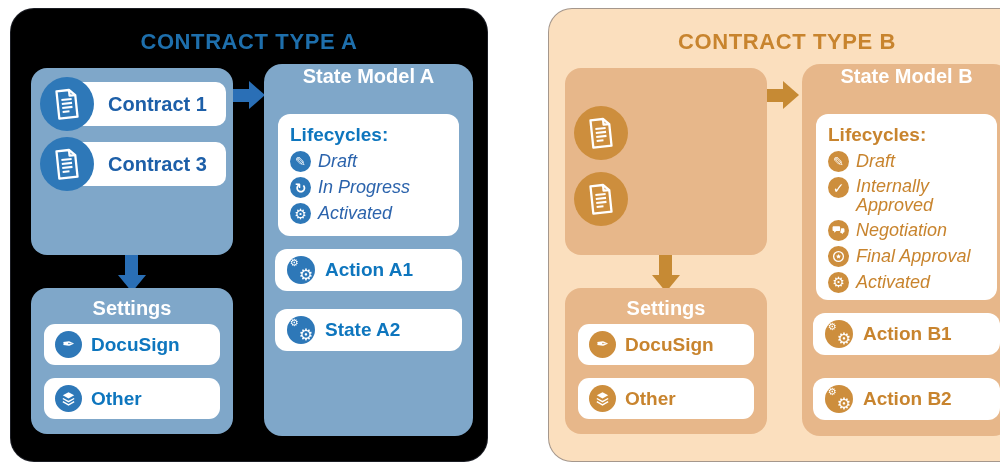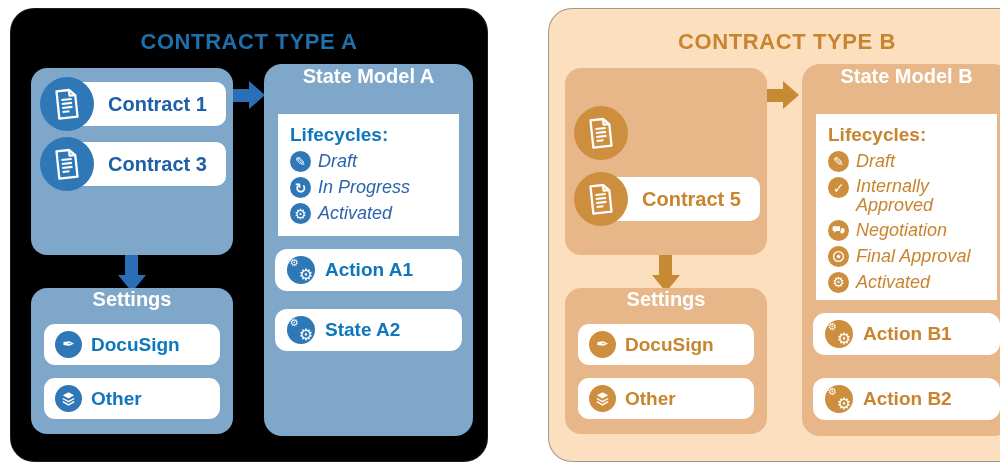--- a/index.html
+++ b/index.html
@@ -52,21 +52,21 @@
   .arrow-down .head{position:absolute;left:0;top:20px;width:0;height:0;
                     border-left:14px solid transparent;border-right:14px solid transparent;}
   .panel-a .arrow-down .shaft{background:#2A6FB6;}
   .panel-a .arrow-down .head{border-top:17px solid #2A6FB6;}
   .panel-b .arrow-down .shaft{background:#C68A34;}
   .panel-b .arrow-down .head{border-top:17px solid #C68A34;}
 
   .state-model{left:253px;top:55px;width:209px;height:372px;border-radius:18px;}
   .sm-title{padding-top:1px;text-align:center;color:#fff;font-size:20px;font-weight:bold;}
   .lifecycles{position:absolute;left:14px;top:50px;width:181px;background:#fff;
-              border-radius:0;padding:10px 6px 0 12px;box-sizing:border-box;}
+              border-radius:12px;padding:10px 6px 0 12px;box-sizing:border-box;}
   .panel-a .lifecycles{height:122px;}
   .panel-b .lifecycles{height:186px;}
   .lc-header{font-size:19px;font-weight:bold;}
   .panel-a .lc-header{color:#0E76BE;}
   .panel-b .lc-header{color:#C8842E;}
   .lc-item{display:flex;align-items:center;gap:7px;margin-top:5px;font-size:18px;
            font-style:italic;line-height:1.05;}
   .lc-item.two-line{align-items:flex-start;}
   .panel-a .lc-item{color:#2B63AC;}
   .panel-b .lc-item{color:#C8842E;}
@@ -87,21 +87,21 @@
   .panel-b .action-1{top:249px;} .panel-b .action-2{top:314px;}
   .gear-circle{width:28px;height:28px;border-radius:50%;position:relative;
                margin-right:10px;flex:0 0 auto;}
   .panel-a .gear-circle{background:#2E78B8;}
   .panel-b .gear-circle{background:#CD8E3D;}
   .gear-big{position:absolute;right:2px;bottom:1px;color:#fff;font-size:16px;}
   .gear-small{position:absolute;left:3px;top:2px;color:#fff;font-size:10px;}
 
   .settings{left:20px;top:279px;width:202px;height:146px;border-radius:16px;}
   .panel-b .settings{left:16px;}
-  .settings-title{text-align:center;color:#fff;font-size:20px;font-weight:bold;}
+  .settings-title{padding-top:9px;text-align:center;color:#fff;font-size:20px;font-weight:bold;}
   .setting-pill{position:absolute;left:13px;width:176px;height:41px;background:#fff;
                 border-radius:11px;display:flex;align-items:center;padding-left:11px;
                 box-sizing:border-box;font-size:19px;font-weight:bold;}
   .setting-1{top:36px;} .setting-2{top:90px;}
   .panel-a .setting-pill{color:#0E76BE;}
   .panel-b .setting-pill{color:#C8842E;}
   .small-circle{width:27px;height:27px;border-radius:50%;display:flex;align-items:center;
                 justify-content:center;margin-right:9px;color:#fff;flex:0 0 auto;}
   .panel-a .small-circle{background:#2E78B8;}
   .panel-b .small-circle{background:#CD8E3D;}
@@ -216,21 +216,20 @@
         <div class="contract-row">
           <div class="big-circle">
             <svg class="doc-svg" viewBox="0 0 24 28" width="28" height="32">
                 <path d="M4 2h11l5 5v19H4z" fill="none" stroke="#fff" stroke-width="2" stroke-linejoin="round"></path>
                 <path d="M15 2v5h5" fill="none" stroke="#fff" stroke-width="2" stroke-linejoin="round"></path>
                 <path d="M7.5 10h9M7.5 13.5h9M7.5 17h9M7.5 20.5h6" stroke="#fff" stroke-width="1.8"></path>
               </svg>
           </div>
         </div>
         <div class="contract-row">
-          <div class="contract-pill">Contract 5</div>
           <div class="big-circle">
             <svg class="doc-svg" viewBox="0 0 24 28" width="28" height="32">
                 <path d="M4 2h11l5 5v19H4z" fill="none" stroke="#fff" stroke-width="2" stroke-linejoin="round"></path>
                 <path d="M15 2v5h5" fill="none" stroke="#fff" stroke-width="2" stroke-linejoin="round"></path>
                 <path d="M7.5 10h9M7.5 13.5h9M7.5 17h9M7.5 20.5h6" stroke="#fff" stroke-width="1.8"></path>
               </svg>
           </div>
         </div>
       </div>
     </div>

